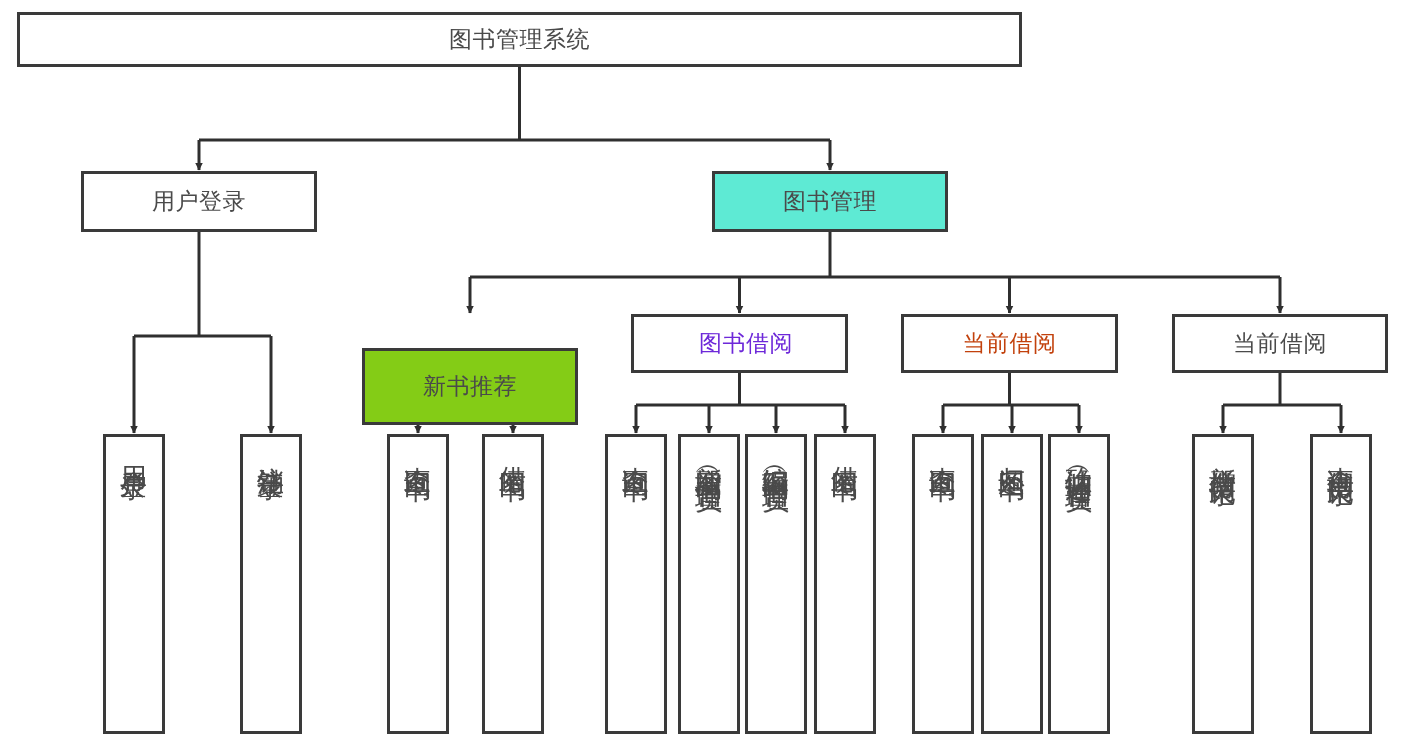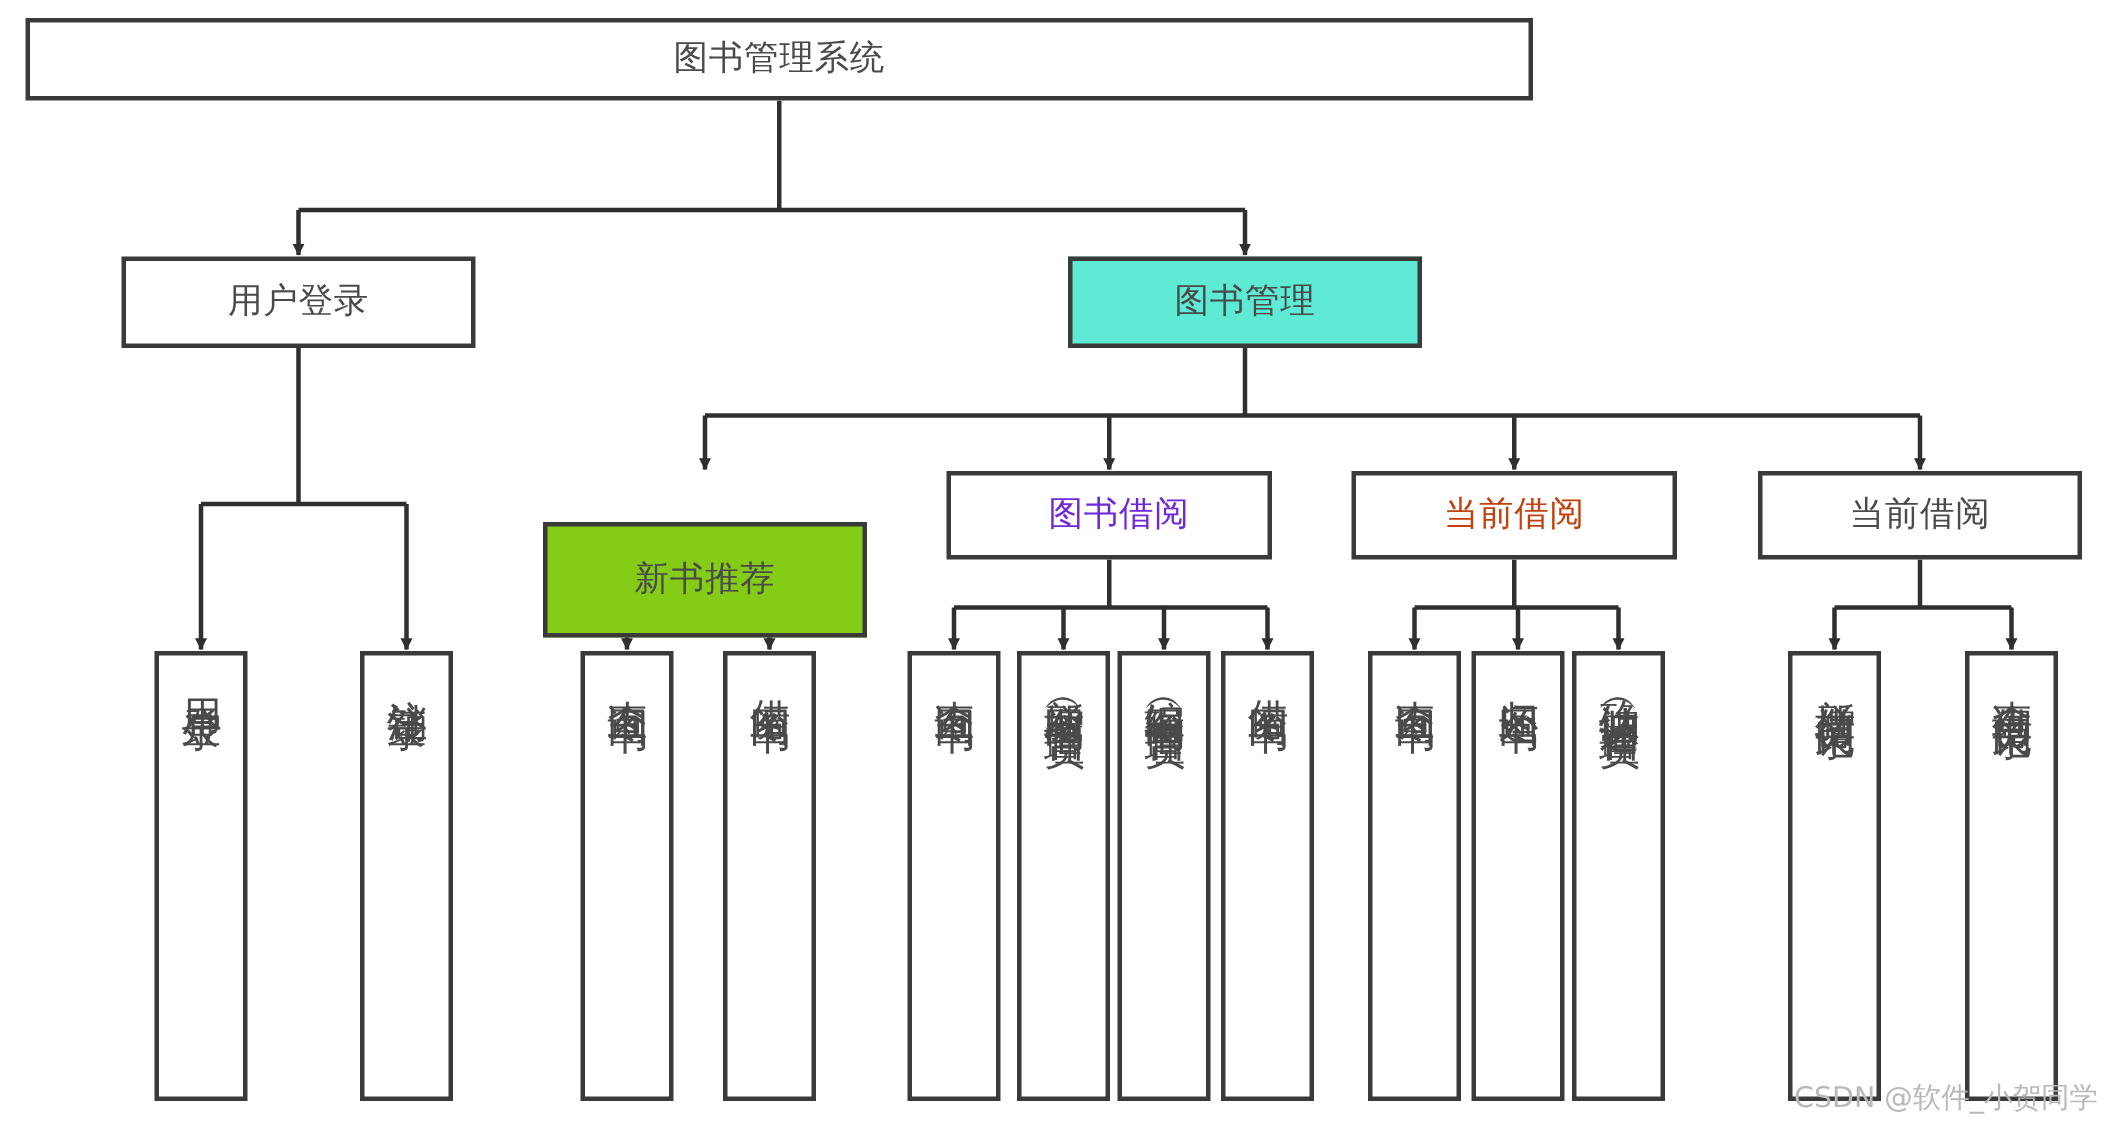--- a/index.html
+++ b/index.html
@@ -143,14 +143,13 @@
       <div class="node vert" style="left: 1048px; top: 434px; width: 62px; height: 300px; border-color: rgb(58, 58, 58); background: rgb(255, 255, 255);">
         <span class="node-label" style="color: rgb(74, 74, 74);">确认归还（管理员）</span>
       </div>
       <div class="node vert" style="left: 1192px; top: 434px; width: 62px; height: 300px; border-color: rgb(58, 58, 58); background: rgb(255, 255, 255);">
         <span class="node-label" style="color: rgb(74, 74, 74);">新增借阅记录</span>
       </div>
       <div class="node vert" style="left: 1310px; top: 434px; width: 62px; height: 300px; border-color: rgb(58, 58, 58); background: rgb(255, 255, 255);">
         <span class="node-label" style="color: rgb(74, 74, 74);">查询借阅记录</span>
       </div>
     </div>
-  <div class="watermark" style="left: 1196px; top: 719px; color: rgb(185, 185, 185);">CSDN @软件_小贺同学</div>
 </div>
 
 </body></html>

